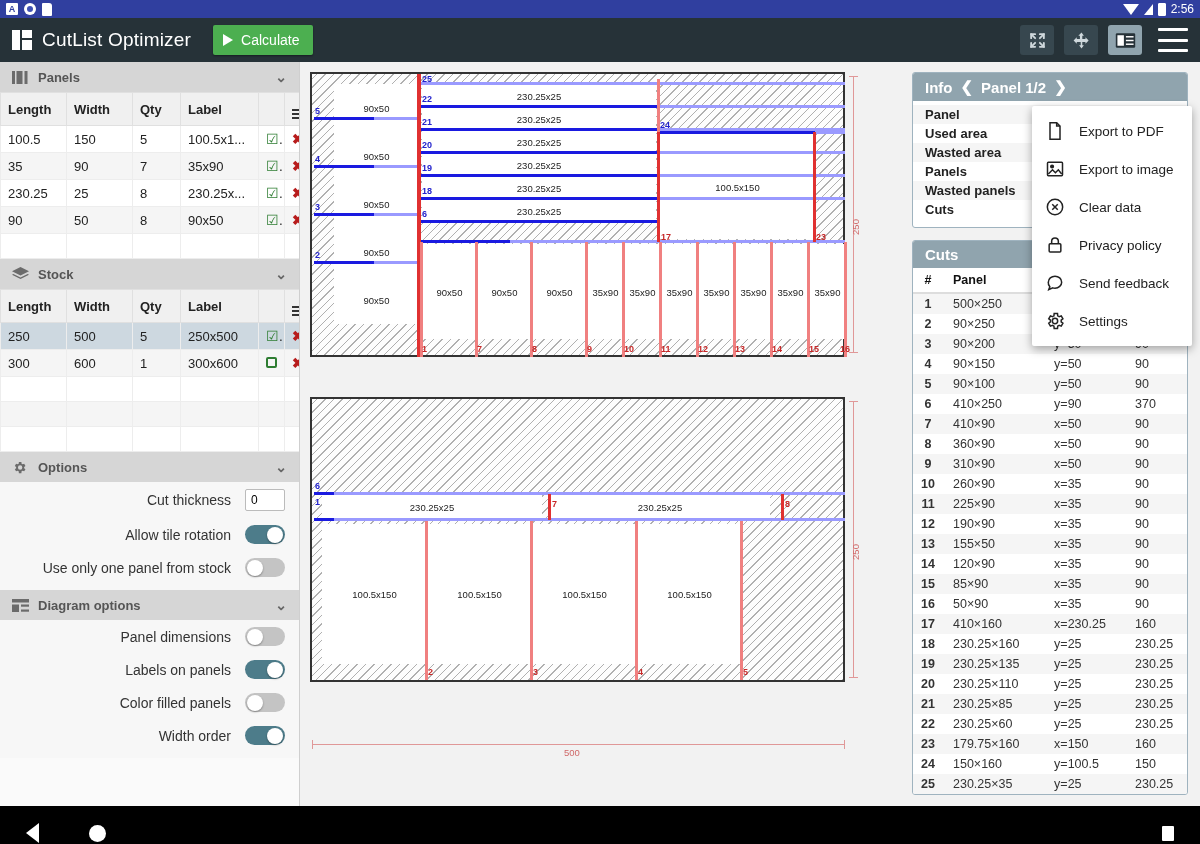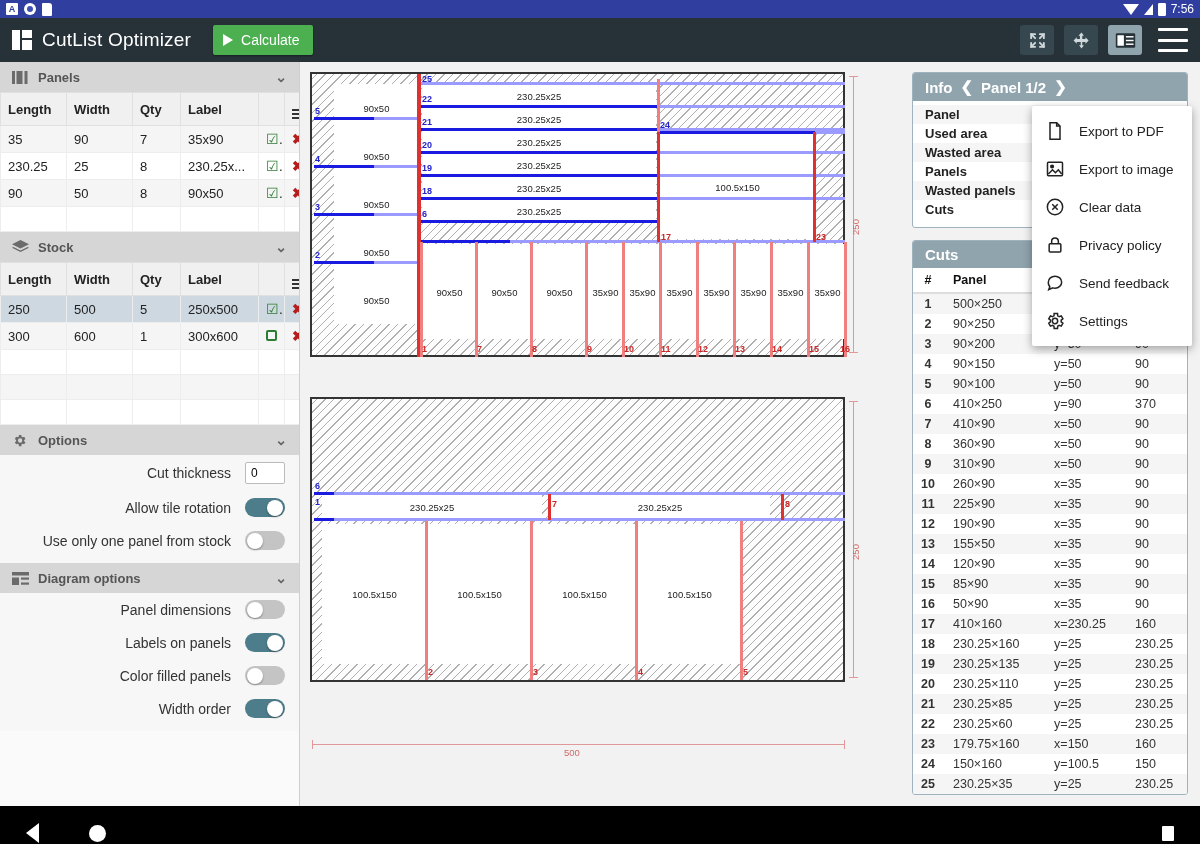--- a/index.html
+++ b/index.html
@@ -158,21 +158,21 @@
   <div class="statusbar">
     <div class="left">
       <span class="sq-icon">A</span>
       <span class="circ-icon"></span>
       <span class="sd-icon"></span>
     </div>
     <div class="right">
       <span class="wifi-ic"></span>
       <span class="sig-ic"></span>
       <span class="bat-ic"></span>
-      <span>7:56</span>
+      <span>2:56</span>
     </div>
   </div>
 
   <div class="appbar">
     <span class="logo-grid">
         <i></i>
         <i></i>
         <i></i>
       </span>
     <span class="app-title">CutList Optimizer</span>
@@ -235,20 +235,28 @@
           <th class="col-act2 burger-cell">
             <span class="burger-mini">
                   <i></i>
                   <i></i>
                   <i></i>
                 </span>
           </th>
         </tr>
           </thead>
         <tbody id="panels-body">
+            <tr>
+              <td>100.5</td>
+              <td>150</td>
+              <td>5</td>
+              <td>100.5x1...</td>
+              <td class="col-act"><span class="chk-on">☑</span></td>
+              <td class="col-act2"><span class="xdel">✖</span></td>
+            </tr>
             <tr class="alt">
               <td>35</td>
               <td>90</td>
               <td>7</td>
               <td>35x90</td>
               <td class="col-act"><span class="chk-on">☑</span></td>
               <td class="col-act2"><span class="xdel">✖</span></td>
             </tr>
             <tr>
               <td>230.25</td>

